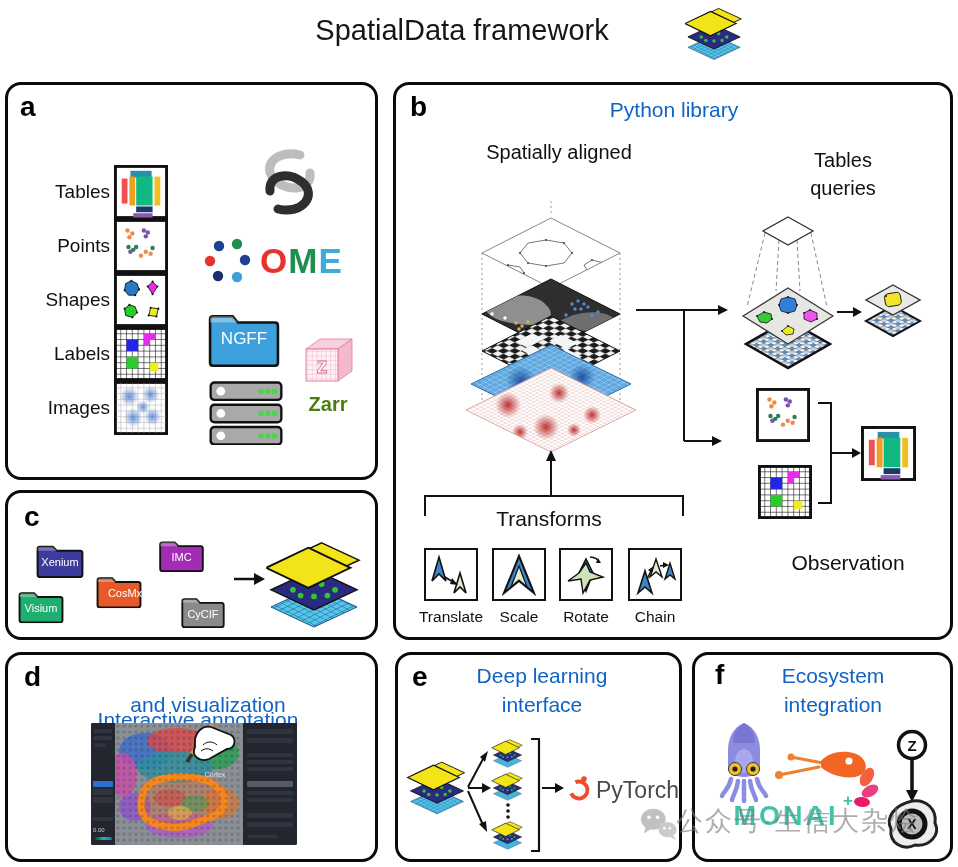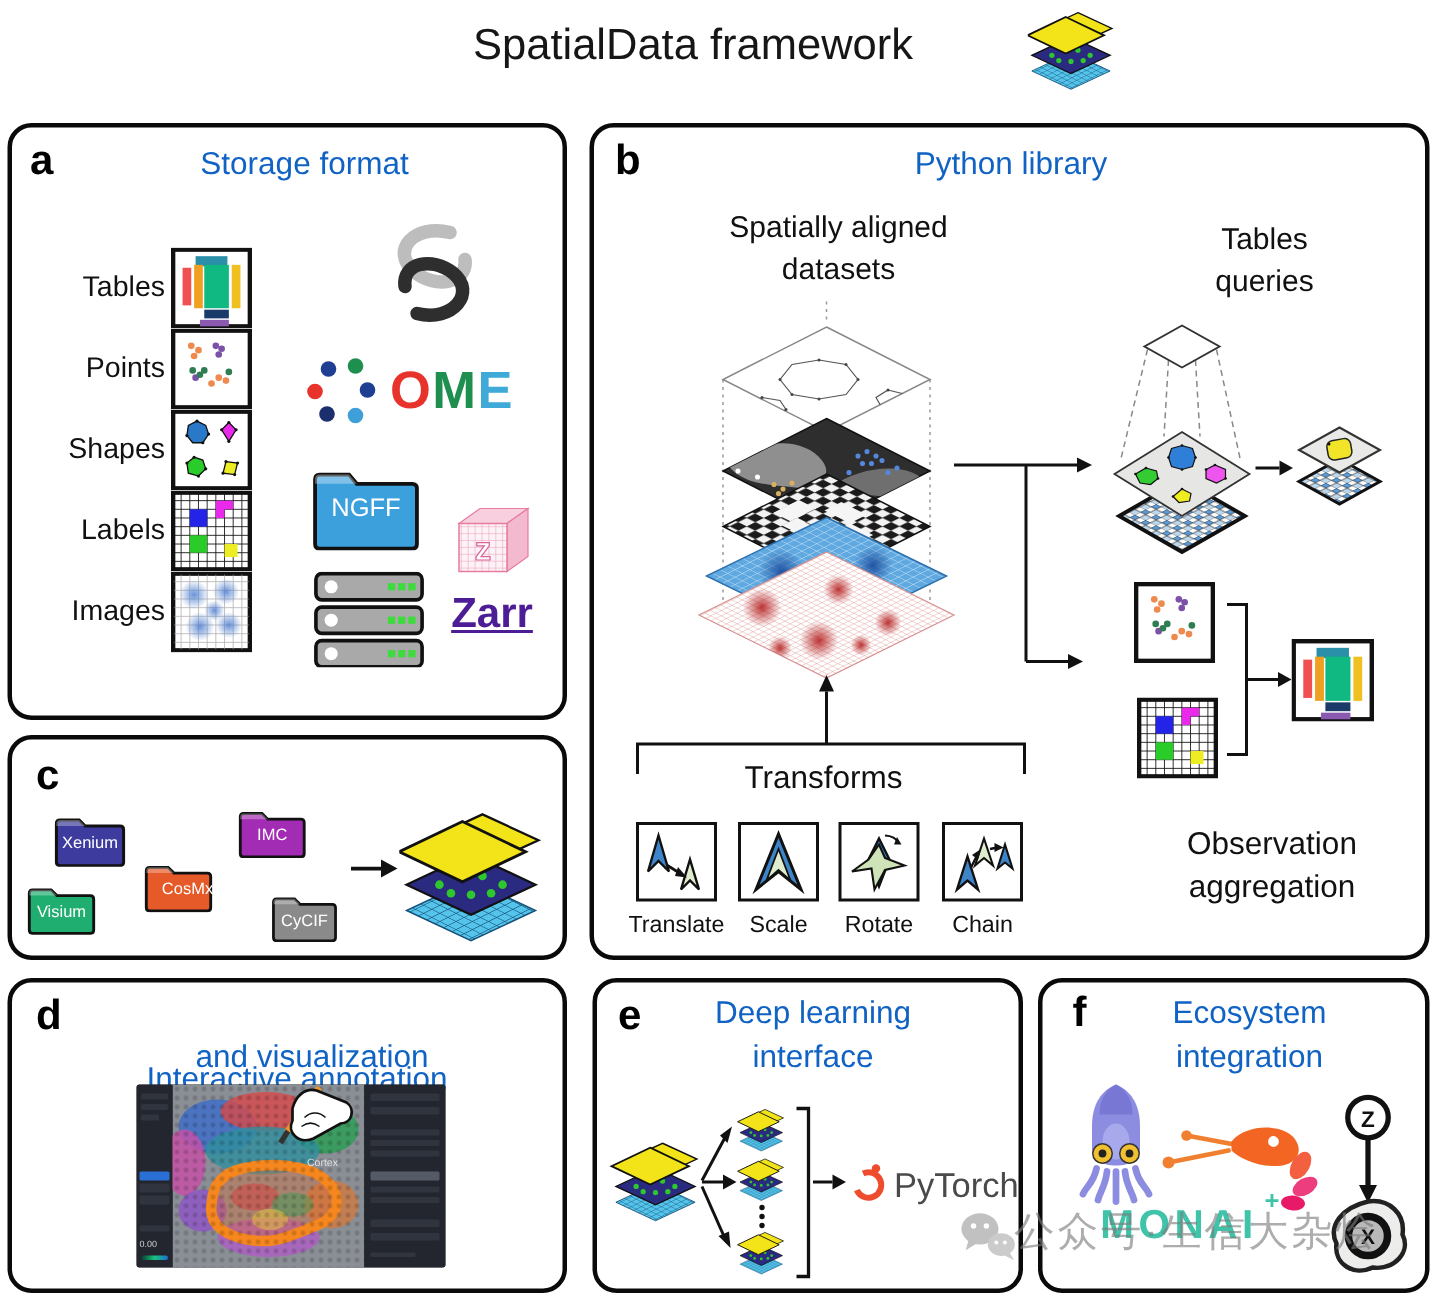--- a/index.html
+++ b/index.html
@@ -205,21 +205,20 @@
   </defs>
 </svg>
 
 <div class="hdr-title">SpatialData framework</div>
 <svg class="abs" style="left:685px;top:2px" width="58" height="64" viewBox="0 0 100 92">
     <use href="#sym-sd-logo"></use>
   </svg>
 
 <div class="panel" style="left:5px;top:82px;width:373px;height:398px;">
   <div class="plabel" style="left:12px;top:8px">a</div>
-  <div class="ptitle" style="left:90px;top:12px;width:210px;">Storage format</div>
 
   <div class="rowlab" style="left:6px;top:96px">Tables</div>
   <div class="rowlab" style="left:6px;top:150px">Points</div>
   <div class="rowlab" style="left:6px;top:204px">Shapes</div>
   <div class="rowlab" style="left:6px;top:258px">Labels</div>
   <div class="rowlab" style="left:6px;top:312px">Images</div>
 
   <svg class="abs" style="left:105px;top:80px" width="56" height="54" viewBox="0 0 56 56">
       <use href="#sym-anndata"></use>
     </svg>
@@ -256,33 +255,32 @@
     <path d="M2,8 Q2,5 5,5 H24 L29,11 H2 Z" fill="#ffffff" opacity="0.35"></path>
   </svg>
   <div class="abs" style="left:204px;top:244px;width:64px;text-align:center;color:#fff;font-size:17px;">NGFF</div>
 
   <svg class="abs" style="left:290px;top:252px" width="58" height="54" viewBox="0 0 58 54">
     <polygon points="8,12 22,2 54,2 40,12" fill="#f8cfde" stroke="#e87ba0" stroke-width="0.8"></polygon>
     <polygon points="40,12 54,2 54,34 40,44" fill="#f3b9cf" stroke="#e87ba0" stroke-width="0.8"></polygon>
     <rect x="8" y="12" width="32" height="32" fill="url(#pinkGrid)" stroke="#e87ba0" stroke-width="1"></rect>
     <text x="24" y="36" text-anchor="middle" font-size="22" font-weight="700" fill="#ffffff" stroke="#d8659a" stroke-width="0.8">z</text>
   </svg>
-  <div class="abs" style="left:284px;top:308px;width:72px;text-align:center;font-size:28px;font-weight:700;color:#4c1d95;text-decoration:underline;">Zarr</div>
+  <div class="abs" style="left:284px;top:308px;width:72px;text-align:center;font-size:20px;font-weight:700;color:#4d7c0f;">Zarr</div>
 
   <svg class="abs" style="left:200px;top:296px" width="76" height="64" viewBox="0 0 76 66">
       <use href="#sym-server"></use>
     </svg>
 </div>
 
 <div class="panel" style="left:393px;top:82px;width:560px;height:558px;">
   <div class="plabel" style="left:14px;top:8px">b</div>
   <div class="ptitle" style="left:0;top:12px;width:556px;">Python library</div>
 
   <div class="blk" style="left:63px;top:56px;width:200px;font-size:20px;">Spatially aligned</div>
-  <div class="blk" style="left:63px;top:84px;width:200px;font-size:20px;">datasets</div>
   <div class="blk" style="left:357px;top:64px;width:180px;font-size:20px;">Tables</div>
   <div class="blk" style="left:357px;top:92px;width:180px;font-size:20px;">queries</div>
 
   <svg class="abs" style="left:0;top:0" width="556" height="554" viewBox="0 0 556 554">
 
     <g stroke="#999" stroke-width="1" stroke-dasharray="2,3">
       <path d="M155,116 V131 M86,168 V333 M224,168 V333 M155,204 V218"></path>
     </g>
 
     <g>
@@ -473,21 +471,20 @@
       <path d="M28,13 L33,12" stroke="#111" stroke-width="1.6" fill="none"></path>
         <polygon points="31,9 37,12 31,15" fill="#111"></polygon>
     </svg>
   </div>
   <div class="tlab" style="left:18px;top:523px;">Translate</div>
   <div class="tlab" style="left:86px;top:523px;">Scale</div>
   <div class="tlab" style="left:153px;top:523px;">Rotate</div>
   <div class="tlab" style="left:222px;top:523px;">Chain</div>
 
   <div class="blk" style="left:352px;top:466px;width:200px;font-size:21px;">Observation</div>
-  <div class="blk" style="left:352px;top:495px;width:200px;font-size:21px;">aggregation</div>
 </div>
 
 <div class="panel" style="left:5px;top:490px;width:373px;height:150px;">
   <div class="plabel" style="left:16px;top:10px">c</div>
 
   <svg class="abs" style="left:28px;top:48px;color:#3d3b9e" width="48" height="37" viewBox="0 0 60 46">
       <use href="#sym-folder"></use>
     </svg>
   <div class="foldlab" style="left:28px;top:63px;width:48px;">Xenium</div>
 

